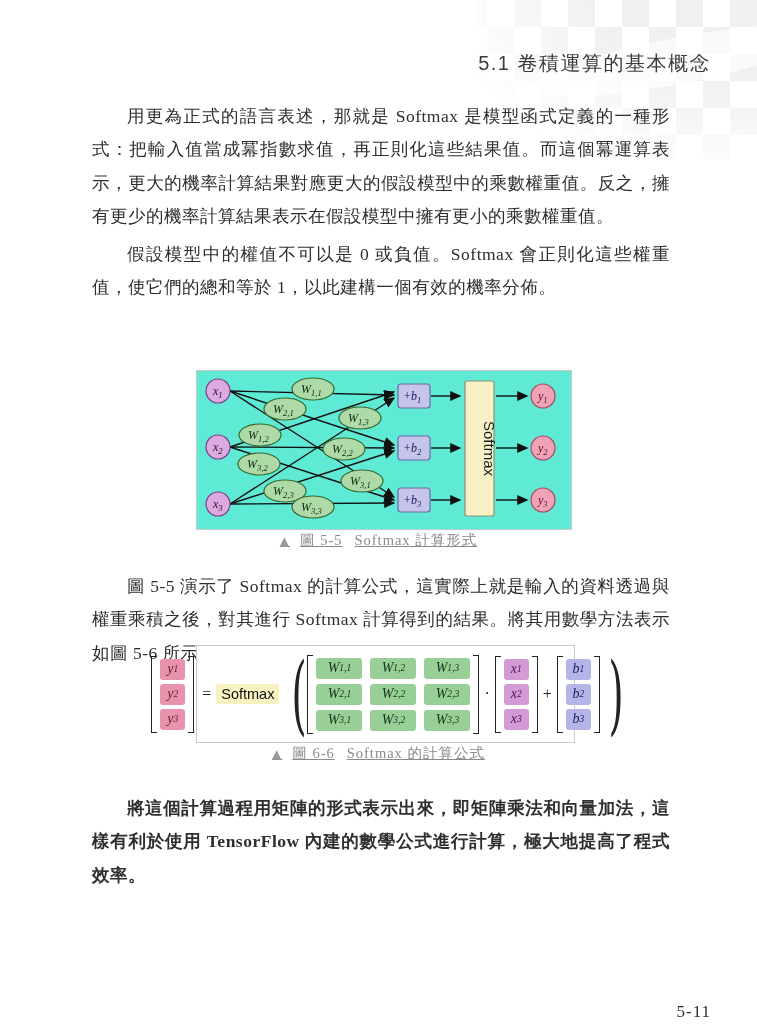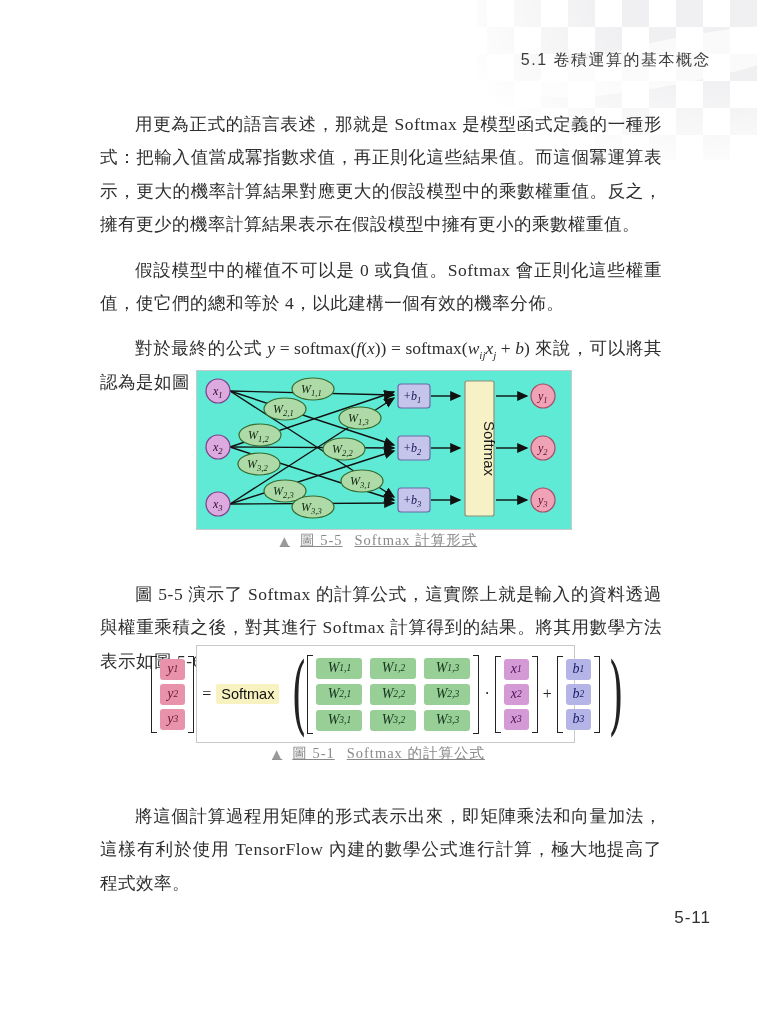--- a/index.html
+++ b/index.html
@@ -20,29 +20,29 @@
   }
   .corner-swoosh{
     position:absolute;top:38px;right:-70px;width:300px;height:46px;
     background:#ffffff;opacity:.65;border-radius:50%;
     transform:rotate(-11deg);z-index:1;
   }
   
   .page-header{
     position:absolute;top:50px;right:46px;z-index:2;
     font-family:"Liberation Sans","DejaVu Sans",sans-serif;
-    font-size:16px;color:#3c3c3c;letter-spacing:1.5px;
+    font-size:20px;color:#3c3c3c;letter-spacing:1.5px;
   }
   
   .textcol{position:absolute;left:88px;width:586px;z-index:2;
     font-size:17.5px;line-height:33.4px;text-align:justify;letter-spacing:.5px;}
-  .textcol p{margin:12px;text-indent:2em;}
+  .textcol p{margin:4px;text-indent:2em;}
   .tb1{top:96px;}
   .tb4{top:566px;}
-  .tb5{top:788px;}
+  .tb5{top:788px;font-weight:bold;}
   .fml{letter-spacing:0;}
   .fml i{font-style:italic;}
   .fml sub{font-style:italic;font-size:11px;line-height:0;}
   
   .fig55{position:absolute;left:196px;top:370px;width:374px;height:158px;
     border:1px solid #c9c9c9;background:#5eead4;z-index:2;}
   .fig55 svg{display:block;}
   
   .figcap{position:absolute;left:0;width:757px;text-align:center;z-index:2;
     color:#8a8a8a;font-size:14.5px;letter-spacing:1px;text-decoration:underline;}
@@ -69,36 +69,35 @@
   .cell-x{background:#d49ad6;color:#4a1157;}
   .cell-b{background:#b4b4e6;color:#181a66;}
   .eqsoft{display:flex;align-items:center;gap:5px;margin:0 4px;}
   .eqsoft .eq{font-size:16px;color:#222;}
   .softmax-hl{font-family:"Liberation Sans","DejaVu Sans",sans-serif;font-size:14.5px;color:#111;
     background:#f7f2c0;padding:2px 5px;border-radius:2px;}
   .bigparen{font-family:"DejaVu Serif",serif;font-size:86px;line-height:84px;color:#222;
     transform:scaleX(.45);font-weight:200;width:16px;text-align:center;}
   .opsym{font-size:16px;color:#222;margin:0 1px;}
   
-  .page-number{position:absolute;top:908px;right:46px;z-index:2;
-    font-family:Liberation Sans, sans-serif;font-size:17px;color:#2e2e2e;letter-spacing:1px;}
+  .page-number{position:absolute;top:1002px;right:46px;z-index:2;
+    font-family:Liberation Serif, serif;font-size:17px;color:#2e2e2e;letter-spacing:1px;}
 </style>
 </head>
 <body>
 
 <div class="corner-pattern"></div>
 <div class="corner-swoosh"></div>
 <div class="corner-fade"></div>
 
 <div class="page-header">5.1  卷積運算的基本概念</div>
 
 <div class="textcol tb1">
   <p>用更為正式的語言表述，那就是 Softmax 是模型函式定義的一種形式：把輸入值當成冪指數求值，再正則化這些結果值。而這個冪運算表示，更大的機率計算結果對應更大的假設模型中的乘數權重值。反之，擁有更少的機率計算結果表示在假設模型中擁有更小的乘數權重值。</p>
-  <p>假設模型中的權值不可以是 0 或負值。Softmax 會正則化這些權重值，使它們的總和等於 4，以此建構一個有效的機率分佈。</p>
-  <p><span>對於最終的公式 </span><span class="fml"><i>y</i><span> = softmax(</span><i>f</i><span>(</span><i>x</i><span>)) = softmax(</span><i>w</i><sub>ij</sub><i>x</i><sub>j</sub><span> + </span><i>b</i><span>)</span></span><span> 來說，可以將其認為是如圖 5-5 所示的形式。</span></p>
+  <p>假設模型中的權值不可以是 0 或負值。Softmax 會正則化這些權重值，使它們的總和等於 1，以此建構一個有效的機率分佈。</p>
 </div>
 
 <div class="fig55">
   <svg width="372" height="156" viewBox="0 0 372 156">
     <defs>
       <marker id="ah" markerWidth="9" markerHeight="8" refX="7" refY="3.5" orient="auto">
         <path d="M0,0 L8,3.5 L0,7 z" fill="#111"></path>
       </marker>
     </defs>
 
@@ -290,20 +289,20 @@
           <span>b</span>
           <sub>3</sub>
         </div>
     </div>
     <div class="brk r"></div>
   </div>
   <div class="bigparen">)</div>
 </div>
 
 <div class="figcap cap2">
-  <span class="tri">▲</span><span class="caplabel">圖 5-1</span><span>Softmax 的計算公式</span>
+  <span class="tri">▲</span><span class="caplabel">圖 6-6</span><span>Softmax 的計算公式</span>
 </div>
 
 <div class="textcol tb5">
   <p>將這個計算過程用矩陣的形式表示出來，即矩陣乘法和向量加法，這樣有利於使用 TensorFlow 內建的數學公式進行計算，極大地提高了程式效率。</p>
 </div>
 
 <div class="page-number">5-11</div>
 
 </body></html>

